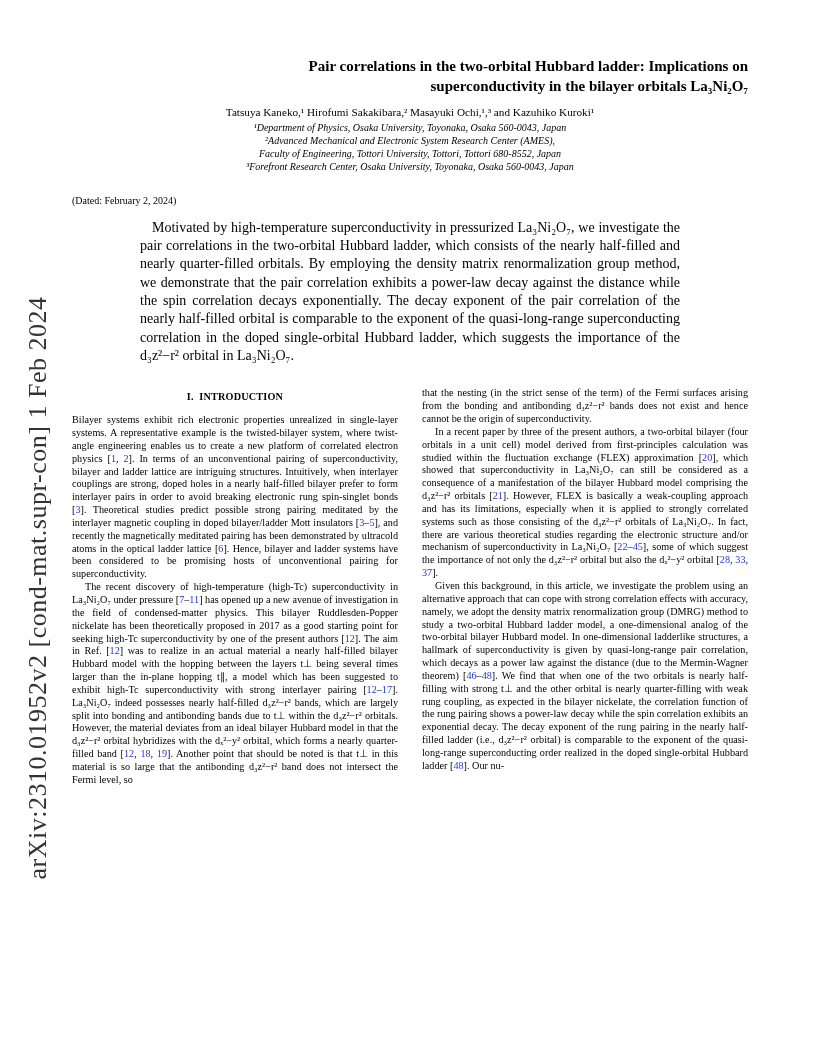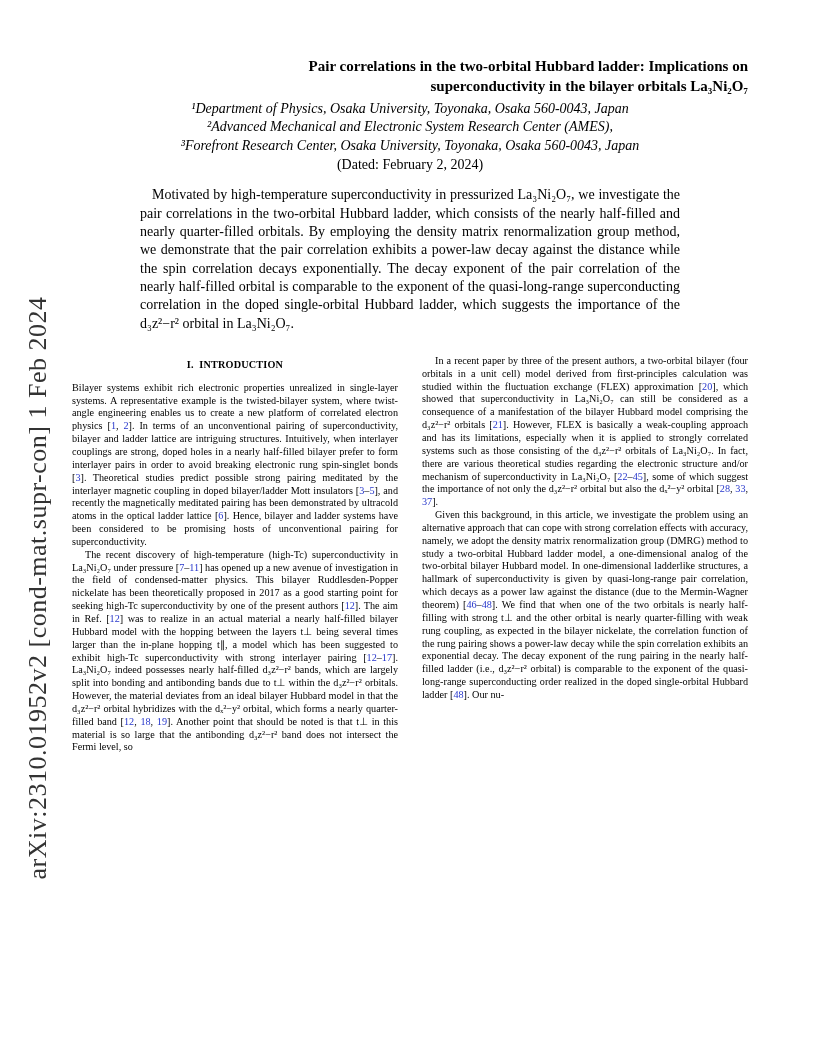--- a/index.html
+++ b/index.html
@@ -21,22 +21,22 @@
     font-size: 26px;
     color: #333;
     letter-spacing: 0.5px;
     font-family: "Liberation Serif", serif;
   }
 
   .content { position: absolute; left: 72px; right: 68px; top: 56px; }
 
   .title { text-align: right; font-weight: bold; font-size: 15px; line-height: 1.35; }
   .authors { text-align: center; font-size: 11.2px; margin-top: 9px; }
-  .affils { text-align: center; font-style: italic; font-size: 14px; line-height: 1.33; margin-top: 3px; }
-  .date { text-align: center; font-size: 14px; margin-top: 2px; }
+  .affils { text-align: center; font-style: italic; font-size: 10px; line-height: 1.33; margin-top: 3px; }
+  .date { text-align: left; font-size: 10px; margin-top: 21px; }
 
   .abstract { margin: 13px 68px 0 68px; font-size: 14px; line-height: 1.31; text-align: justify; }
   .abstract p { text-indent: 12px; }
 
   .cols { display: flex; gap: 24px; margin-top: 22px; }
   .col { flex: 1; min-width: 0; font-size: 10.2px; line-height: 1.26; text-align: justify; }
   .col p { text-indent: 13px; margin: 0; }
   .col p.noindent { text-indent: 0; }
 
   h2.sec {
@@ -56,41 +56,44 @@
 
   <div class="arxiv-banner">arXiv:2310.01952v2  [cond-mat.supr-con]  1 Feb 2024</div>
 
   <div class="content">
 
     <div class="title">
       <div>Pair correlations in the two-orbital Hubbard ladder: Implications on</div>
       <div>superconductivity in the bilayer orbitals La₃Ni₂O₇</div>
     </div>
 
+    <div class="authors">Tatsuya Kaneko,¹ Hirofumi Sakakibara,² Masayuki Ochi,¹,³ and Kazuhiko Kuroki¹</div>
 
     <div class="affils">
       <div>¹Department of Physics, Osaka University, Toyonaka, Osaka 560-0043, Japan</div>
       <div>²Advanced Mechanical and Electronic System Research Center (AMES),</div>
+      <div>Faculty of Engineering, Tottori University, Tottori, Tottori 680-8552, Japan</div>
       <div>³Forefront Research Center, Osaka University, Toyonaka, Osaka 560-0043, Japan</div>
     </div>
 
     <div class="date">(Dated: February 2, 2024)</div>
 
     <div class="abstract">
       <p>Motivated by high-temperature superconductivity in pressurized La₃Ni₂O₇, we investigate the pair correlations in the two-orbital Hubbard ladder, which consists of the nearly half-filled and nearly quarter-filled orbitals. By employing the density matrix renormalization group method, we demonstrate that the pair correlation exhibits a power-law decay against the distance while the spin correlation decays exponentially. The decay exponent of the pair correlation of the nearly half-filled orbital is comparable to the exponent of the quasi-long-range superconducting correlation in the doped single-orbital Hubbard ladder, which suggests the importance of the d₃z²−r² orbital in La₃Ni₂O₇.</p>
     </div>
 
     <div class="cols">
 
       <div class="col">
         <h2 class="sec">I.&nbsp;&nbsp;INTRODUCTION</h2>
         <p class="noindent">Bilayer systems exhibit rich electronic properties unrealized in single-layer systems. A representative example is the twisted-bilayer system, where twist-angle engineering enables us to create a new platform of correlated electron physics [<span class="cite">1</span>, <span class="cite">2</span>]. In terms of an unconventional pairing of superconductivity, bilayer and ladder lattice are intriguing structures. Intuitively, when interlayer couplings are strong, doped holes in a nearly half-filled bilayer prefer to form interlayer pairs in order to avoid breaking electronic rung spin-singlet bonds [<span class="cite">3</span>]. Theoretical studies predict possible strong pairing meditated by the interlayer magnetic coupling in doped bilayer/ladder Mott insulators [<span class="cite">3</span>–<span class="cite">5</span>], and recently the magnetically meditated pairing has been demonstrated by ultracold atoms in the optical ladder lattice [<span class="cite">6</span>]. Hence, bilayer and ladder systems have been considered to be promising hosts of unconventional pairing for superconductivity.</p>
         <p>The recent discovery of high-temperature (high-Tc) superconductivity in La₃Ni₂O₇ under pressure [<span class="cite">7</span>–<span class="cite">11</span>] has opened up a new avenue of investigation in the field of condensed-matter physics. This bilayer Ruddlesden-Popper nickelate has been theoretically proposed in 2017 as a good starting point for seeking high-Tc superconductivity by one of the present authors [<span class="cite">12</span>]. The aim in Ref. [<span class="cite">12</span>] was to realize in an actual material a nearly half-filled bilayer Hubbard model with the hopping between the layers t⊥ being several times larger than the in-plane hopping t∥, a model which has been suggested to exhibit high-Tc superconductivity with strong interlayer pairing [<span class="cite">12</span>–<span class="cite">17</span>]. La₃Ni₂O₇ indeed possesses nearly half-filled d₃z²−r² bands, which are largely split into bonding and antibonding bands due to t⊥ within the d₃z²−r² orbitals. However, the material deviates from an ideal bilayer Hubbard model in that the d₃z²−r² orbital hybridizes with the dₓ²−y² orbital, which forms a nearly quarter-filled band [<span class="cite">12</span>, <span class="cite">18</span>, <span class="cite">19</span>]. Another point that should be noted is that t⊥ in this material is so large that the antibonding d₃z²−r² band does not intersect the Fermi level, so</p>
       </div>
 
       <div class="col">
+        <p class="noindent">that the nesting (in the strict sense of the term) of the Fermi surfaces arising from the bonding and antibonding d₃z²−r² bands does not exist and hence cannot be the origin of superconductivity.</p>
         <p>In a recent paper by three of the present authors, a two-orbital bilayer (four orbitals in a unit cell) model derived from first-principles calculation was studied within the fluctuation exchange (FLEX) approximation [<span class="cite">20</span>], which showed that superconductivity in La₃Ni₂O₇ can still be considered as a consequence of a manifestation of the bilayer Hubbard model comprising the d₃z²−r² orbitals [<span class="cite">21</span>]. However, FLEX is basically a weak-coupling approach and has its limitations, especially when it is applied to strongly correlated systems such as those consisting of the d₃z²−r² orbitals of La₃Ni₂O₇. In fact, there are various theoretical studies regarding the electronic structure and/or mechanism of superconductivity in La₃Ni₂O₇ [<span class="cite">22</span>–<span class="cite">45</span>], some of which suggest the importance of not only the d₃z²−r² orbital but also the dₓ²−y² orbital [<span class="cite">28</span>, <span class="cite">33</span>, <span class="cite">37</span>].</p>
         <p>Given this background, in this article, we investigate the problem using an alternative approach that can cope with strong correlation effects with accuracy, namely, we adopt the density matrix renormalization group (DMRG) method to study a two-orbital Hubbard ladder model, a one-dimensional analog of the two-orbital bilayer Hubbard model. In one-dimensional ladderlike structures, a hallmark of superconductivity is given by quasi-long-range pair correlation, which decays as a power law against the distance (due to the Mermin-Wagner theorem) [<span class="cite">46</span>–<span class="cite">48</span>]. We find that when one of the two orbitals is nearly half-filling with strong t⊥ and the other orbital is nearly quarter-filling with weak rung coupling, as expected in the bilayer nickelate, the correlation function of the rung pairing shows a power-law decay while the spin correlation exhibits an exponential decay. The decay exponent of the rung pairing in the nearly half-filled ladder (i.e., d₃z²−r² orbital) is comparable to the exponent of the quasi-long-range superconducting order realized in the doped single-orbital Hubbard ladder [<span class="cite">48</span>]. Our nu-</p>
       </div>
 
     </div>
   </div>
 </div>
 
 </body></html>

